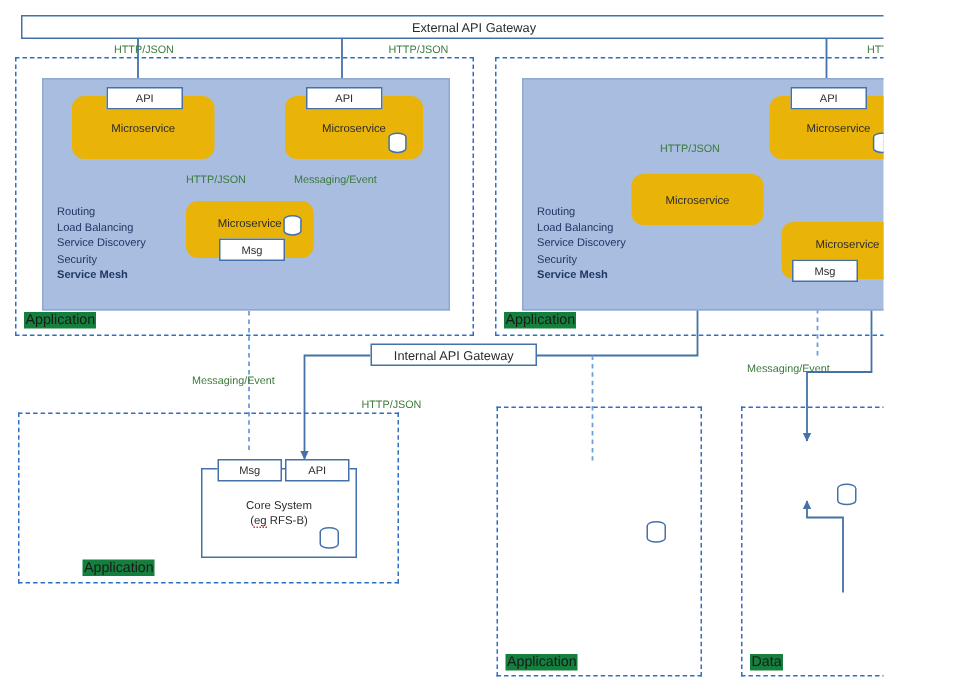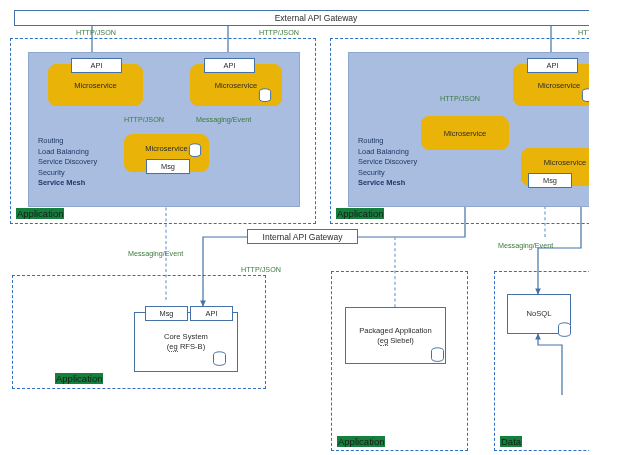--- a/index.html
+++ b/index.html
@@ -261,39 +261,28 @@
   <div class="port" style="left:145px; top:306px; width:41px; height:13px;">Msg</div>
   <div class="port" style="left:190px; top:306px; width:41px; height:13px;">API</div>
   <svg class="db" style="left:212px; top:351px;" width="15" height="17">
     <ellipse cx="7.5" cy="3.6" rx="6" ry="2.8" fill="#fff" stroke="#4472a8" stroke-width="1"></ellipse>
     <path d="M1.5,3.6 L1.5,11.6 A6,2.8 0 0 0 13.5,11.6 L13.5,3.6" fill="#fff" stroke="#4472a8" stroke-width="1"></path>
   </svg>
 
   <div class="node zone" style="left:331px; top:271px; width:137px; height:180px;"></div>
   <div class="zone-label" style="left:337px; top:436px;">Application</div>
 
-  <div class="node sysbox" style="left:345px; top:307px; width:101px; height:57px;">
-    <div>
-      <div>Packaged Application</div>
-      <div>
-        <span>(</span><span class="misspell">eg</span><span> Siebel)</span>
-      </div>
-    </div>
-  </div>
   <svg class="db" style="left:430px; top:347px;" width="15" height="17">
     <ellipse cx="7.5" cy="3.6" rx="6" ry="2.8" fill="#fff" stroke="#4472a8" stroke-width="1"></ellipse>
     <path d="M1.5,3.6 L1.5,11.6 A6,2.8 0 0 0 13.5,11.6 L13.5,3.6" fill="#fff" stroke="#4472a8" stroke-width="1"></path>
   </svg>
 
   <div class="node zone" style="left:494px; top:271px; width:137px; height:180px;"></div>
   <div class="zone-label" style="left:500px; top:436px;">Data</div>
 
-  <div class="node sysbox" style="left:507px; top:294px; width:64px; height:40px;">
-    <span>NoSQL</span>
-  </div>
   <svg class="db" style="left:557px; top:322px;" width="15" height="17">
     <ellipse cx="7.5" cy="3.6" rx="6" ry="2.8" fill="#fff" stroke="#4472a8" stroke-width="1"></ellipse>
     <path d="M1.5,3.6 L1.5,11.6 A6,2.8 0 0 0 13.5,11.6 L13.5,3.6" fill="#fff" stroke="#4472a8" stroke-width="1"></path>
   </svg>
 
 
   <div class="proto" style="left:48px; top:28px;">HTTP/JSON</div>
   <div class="proto" style="left:231px; top:28px;">HTTP/JSON</div>
   <div class="proto" style="left:550px; top:28px;">HTTP/JSON</div>
   <div class="proto" style="left:96px; top:115px;">HTTP/JSON</div>

